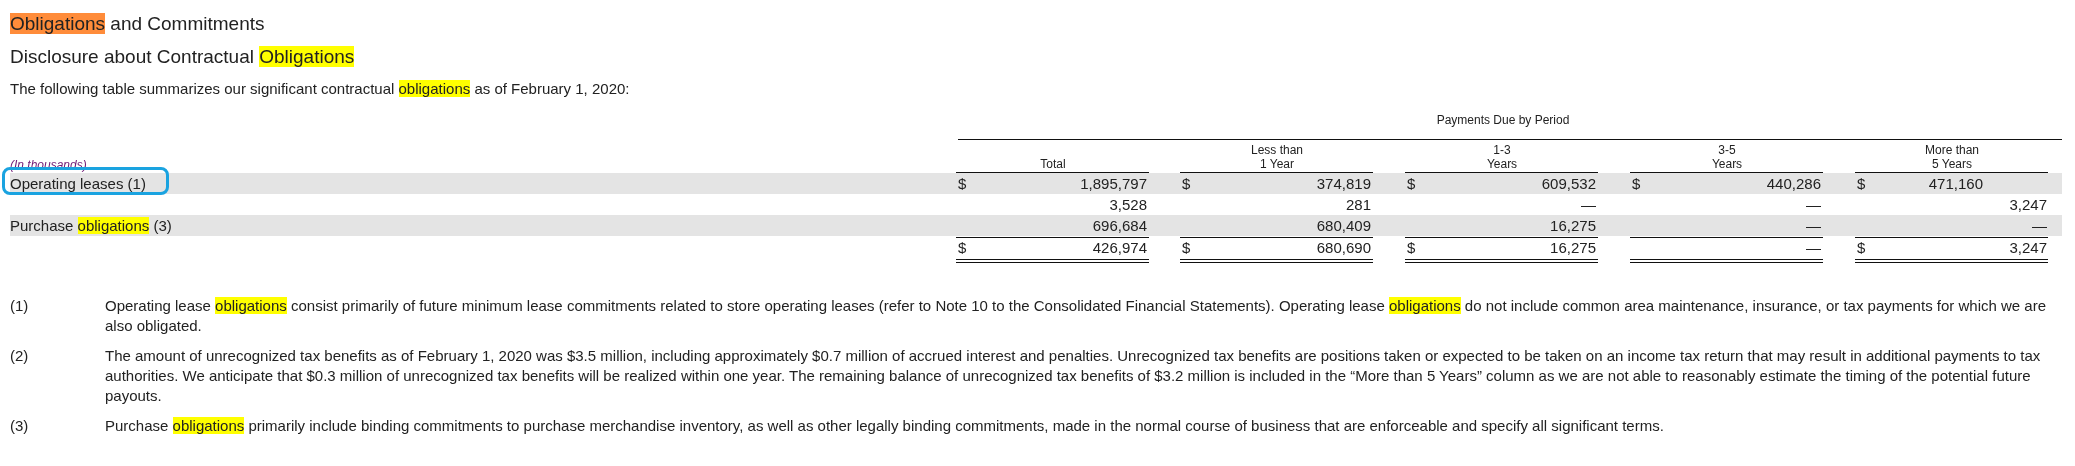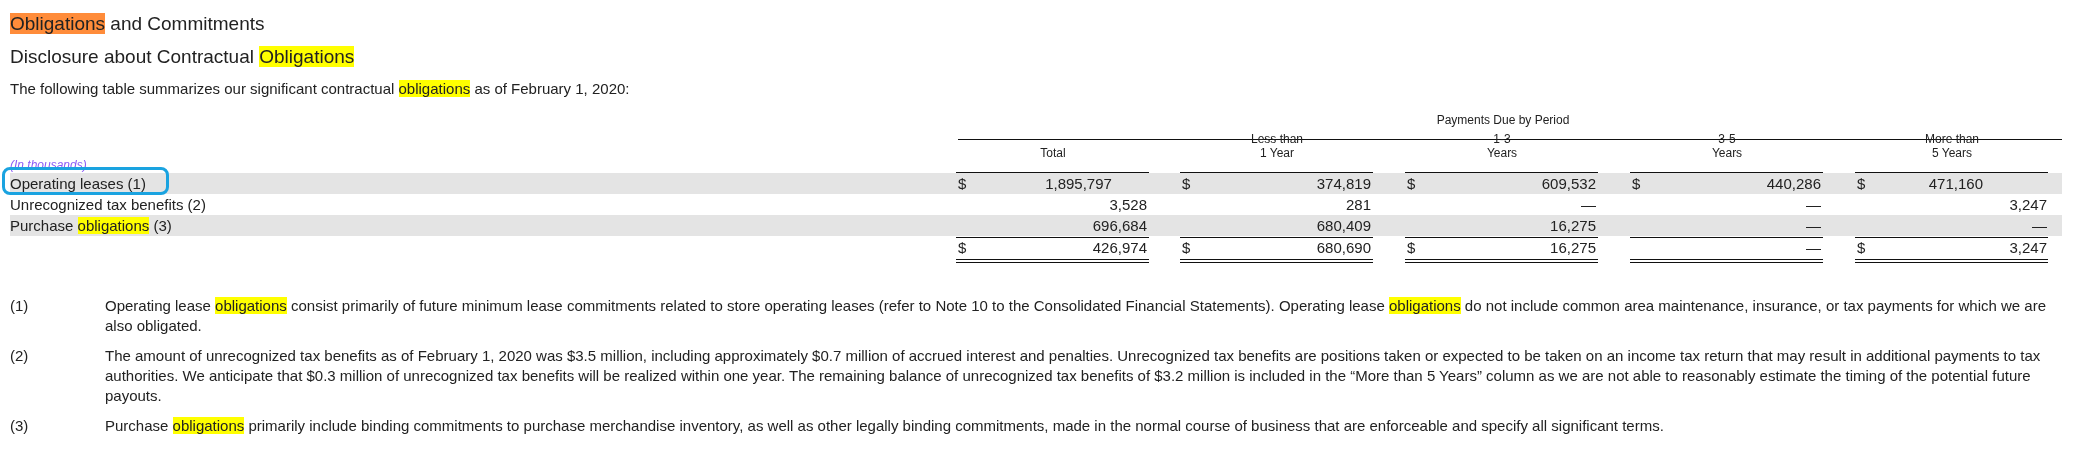--- a/index.html
+++ b/index.html
@@ -9,23 +9,23 @@
   }
   .hl-yellow { background: #ffff00; }
   .hl-orange { background: #ff8c3a; }
   .h1 { position: absolute; left: 10px; top: 12px; font-size: 19px; line-height: 24px; }
   .h2 { position: absolute; left: 10px; top: 45px; font-size: 19px; line-height: 24px; }
   .intro { position: absolute; left: 10px; top: 79px; font-size: 15px; line-height: 20px; }
 
   .period-header { position: absolute; left: 958px; width: 1090px; top: 112px; font-size: 12px; text-align: center; line-height: 16px; }
   .top-rule { position: absolute; left: 958px; width: 1104px; top: 139px; height: 1px; background: #111; }
 
-  .unit-label { position: absolute; left: 10px; top: 158px; font-size: 12px; font-style: italic; line-height: 14px; color:#8b5cf6; }
+  .unit-label { position: absolute; left: 10px; top: 158px; font-size: 12px; font-style: italic; line-height: 14px; color:#701a75; }
 
-  .col-head { position: absolute; top: 132px; font-size: 12px; line-height: 14px; text-align: center; }
+  .col-head { position: absolute; top: 143px; font-size: 12px; line-height: 14px; text-align: center; }
   .col-head .l1 { display:block; height: 14px; }
   .col-head .l2 { display:block; height: 14px; }
 
   .col-rule { position: absolute; height: 1px; background: #111; top: 172px; }
 
   .row { position: absolute; left: 10px; width: 2052px; height: 21px; font-size: 15px; line-height: 21px; }
   .row.shaded { background: #e4e4e4; }
   .row .label { position: absolute; left: 0; top: 0; white-space: nowrap; }
   .cell-dollar { position: absolute; top: 0; }
   .cell-val { position: absolute; top: 0; text-align: right; }
@@ -82,33 +82,32 @@
 
 <div class="col-rule" style="left:956px;width:193px;"></div>
 <div class="col-rule" style="left:1180px;width:193px;"></div>
 <div class="col-rule" style="left:1405px;width:193px;"></div>
 <div class="col-rule" style="left:1630px;width:193px;"></div>
 <div class="col-rule" style="left:1855px;width:193px;"></div>
 
 <div class="row shaded" style="top:173px;">
   <span class="label"><span>Operating leases (1)</span></span>
   <span class="cell-dollar" style="left:948px;">$</span>
-  <span class="cell-val" style="left:1000px;width:137px;text-align:center;">1,895,797</span>
+  <span class="cell-val" style="left:1000px;width:137px;">1,895,797</span>
   <span class="cell-dollar" style="left:1172px;">$</span>
   <span class="cell-val" style="left:1220px;width:141px;">374,819</span>
   <span class="cell-dollar" style="left:1397px;">$</span>
   <span class="cell-val" style="left:1445px;width:141px;">609,532</span>
   <span class="cell-dollar" style="left:1622px;">$</span>
   <span class="cell-val" style="left:1670px;width:141px;">440,286</span>
   <span class="cell-dollar" style="left:1847px;">$</span>
   <span class="cell-val" style="left:1831px;width:142px;">471,160</span>
 </div>
 
 <div class="row" style="top:194px;">
-  <span class="label"><span>Unrecognized tax benefits (2)</span></span>
   <span class="cell-val" style="left:1000px;width:137px;">3,528</span>
   <span class="cell-val" style="left:1220px;width:141px;">281</span>
   <span class="cell-val" style="left:1445px;width:141px;">—</span>
   <span class="cell-val" style="left:1670px;width:141px;">—</span>
   <span class="cell-val" style="left:1895px;width:142px;">3,247</span>
 </div>
 
 <div class="row shaded" style="top:215px;">
   <span class="label"><span>Purchase </span><span class="hl-yellow">obligations</span><span> (3)</span></span>
   <span class="cell-val" style="left:1000px;width:137px;">696,684</span>

